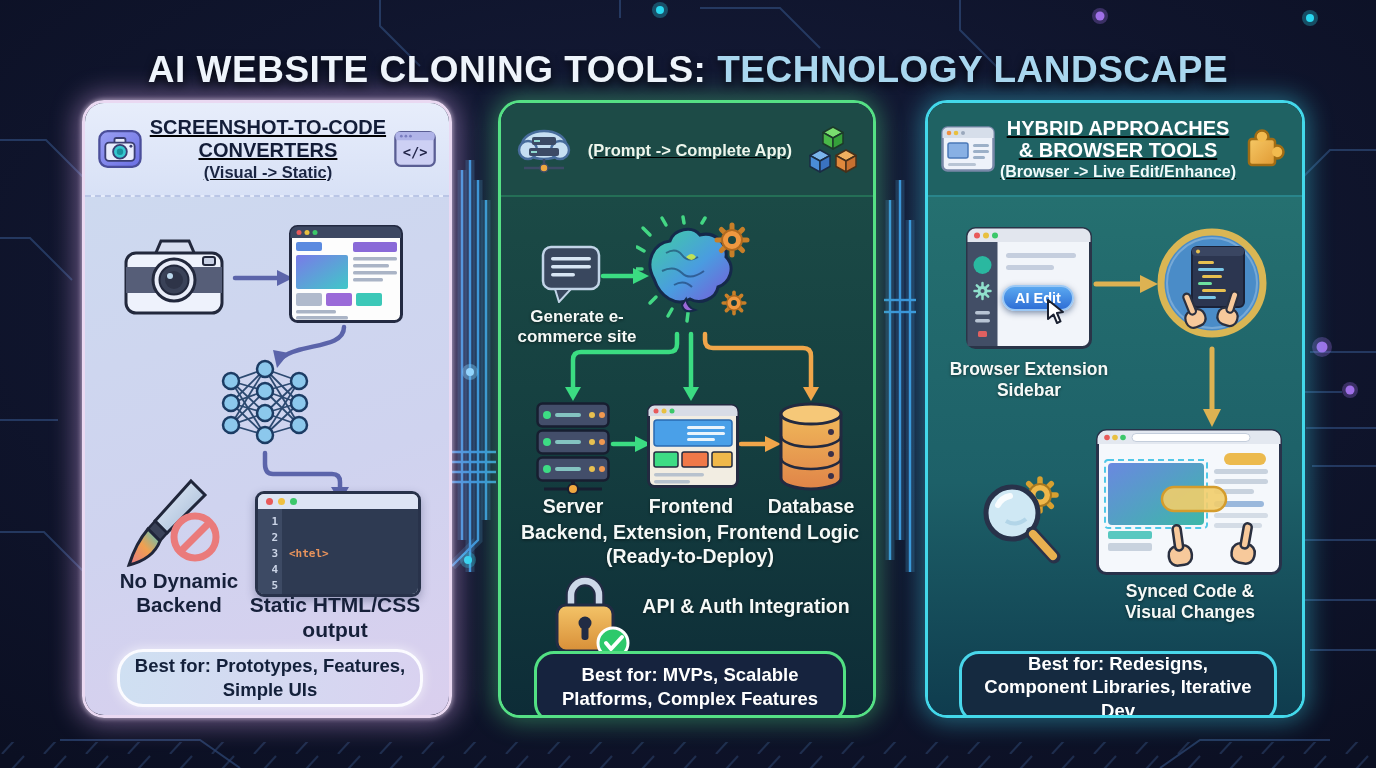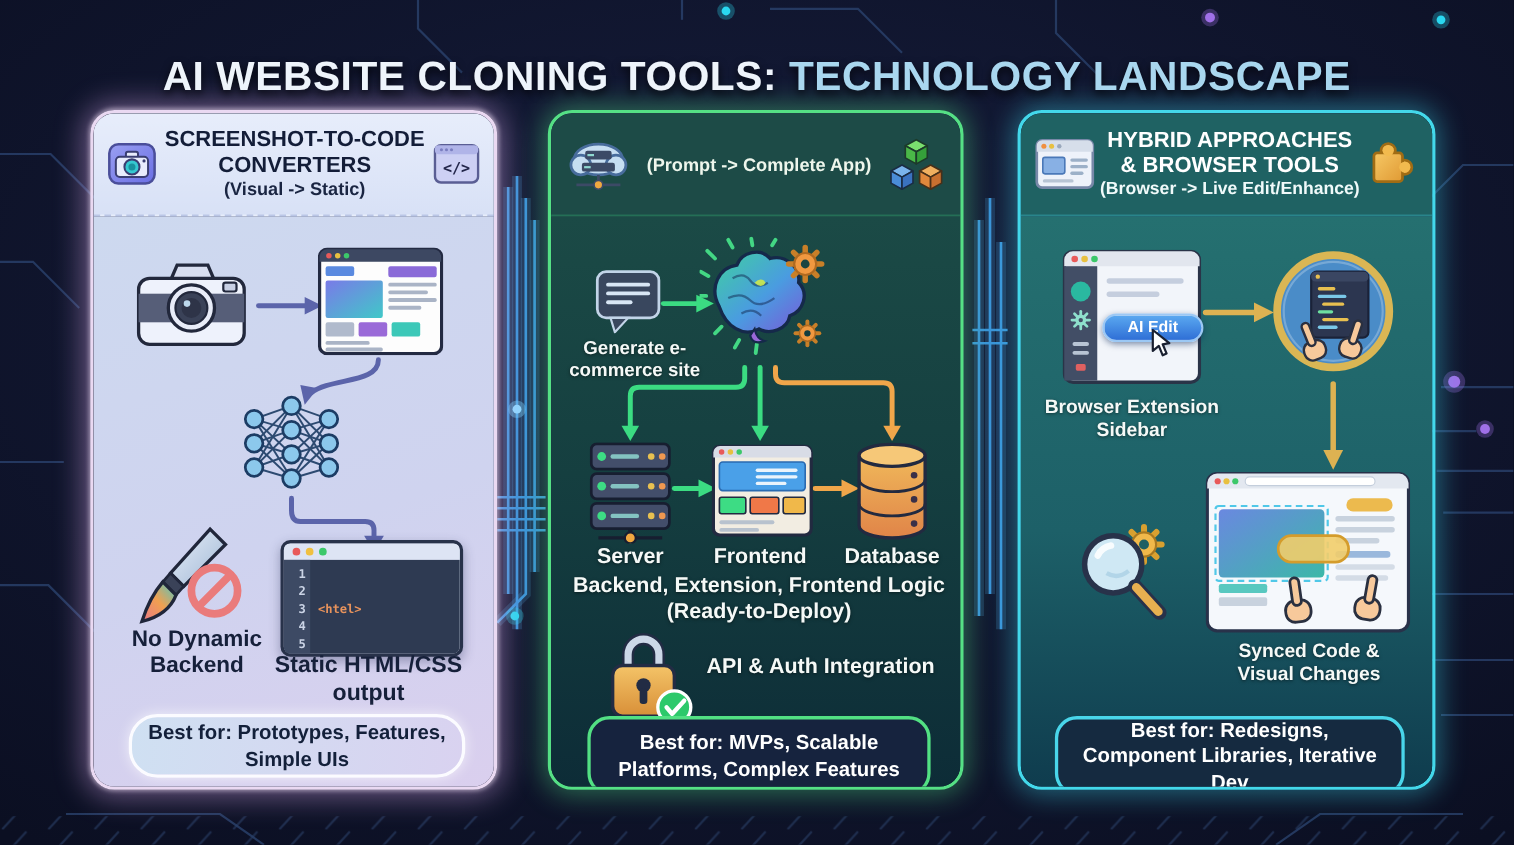--- a/index.html
+++ b/index.html
@@ -15,21 +15,21 @@
   
   .panel{position:absolute;top:100px;height:618px;border-radius:22px;z-index:1;
          overflow:hidden;box-sizing:border-box;}
   .panel-left{left:82px;width:370px;border:3px solid #ead9f2;
      box-shadow:0 0 26px 6px rgba(219,171,240,.45),0 0 4px 1px rgba(255,255,255,.5);}
   .panel-mid{left:498px;width:378px;border:3px solid #55e085;
      box-shadow:0 0 24px 4px rgba(80,224,133,.42);}
   .panel-right{left:925px;width:380px;border:3px solid #43d8ea;
      box-shadow:0 0 24px 4px rgba(62,214,234,.42);}
   .phead{height:94px;display:flex;align-items:center;justify-content:space-between;
-         padding:0 13px;box-sizing:border-box;}
+         padding:0 13px;box-sizing:border-box;text-decoration:underline;}
   .panel-left .phead{background:linear-gradient(180deg,#e7edfb,#d8e1f6);border-bottom:2px dashed rgba(120,140,200,.4);}
   .panel-mid  .phead{background:#1d4b47;border-bottom:2px solid rgba(61,220,132,.25);}
   .panel-right .phead{background:#1f6263;border-bottom:2px solid rgba(65,214,233,.3);}
   .ptitles{flex:1;text-align:center;}
   .ptitle{font-weight:bold;font-size:20px;line-height:1.12;margin:0 auto;}
   .psub{font-weight:bold;font-size:16.5px;margin-top:2px;text-align:center;}
   .panel-left .ptitle{color:#131d38;width:252px;}
   .panel-left .psub{color:#1a2542;}
   .panel-mid .ptitle{color:#e2f2df;width:172px;}
   .panel-mid .psub{color:#eef6ec;}
@@ -57,21 +57,21 @@
           box-shadow:0 4px 10px rgba(40,50,90,.35);}
   .ed-bar{height:15px;background:#dde4f4;display:flex;align-items:center;gap:5px;padding-left:8px;}
   .dot{width:7px;height:7px;border-radius:50%;}
   .dot-r{background:#e85a5a}.dot-y{background:#f0c040}.dot-g{background:#3cc86a}
   .ed-body{background:#2e3a52;display:flex;min-height:79px;padding:5px 0 4px 0;}
   .ed-gutter{width:20px;background:#3d4a64;color:#cbd4e6;text-align:right;padding-right:4px;
      font:bold 11px/1.45 "DejaVu Sans Mono",monospace;margin:-5px 0 -4px 0;padding-top:5px;}
   .ed-code{padding-left:7px;font:bold 11px/1.45 "DejaVu Sans Mono",monospace;white-space:pre;}
   .c1{color:#e8935c}.c2{color:#e8c35c}
   
-  .ai-edit{position:absolute;width:92px;height:26px;border-radius:13px;
+  .ai-edit{position:absolute;width:72px;height:26px;border-radius:13px;
      background:linear-gradient(180deg,#5aa8f0,#2f6fd6);border:2px solid #9cc8f4;box-sizing:border-box;
      color:#fff;font-weight:bold;font-size:14.5px;display:flex;align-items:center;justify-content:center;
      box-shadow:0 2px 6px rgba(10,40,90,.5);}
 </style>
 </head>
 <body>
 
 <svg width="0" height="0" style="position:absolute">
   <defs>
     <g id="handShape">

